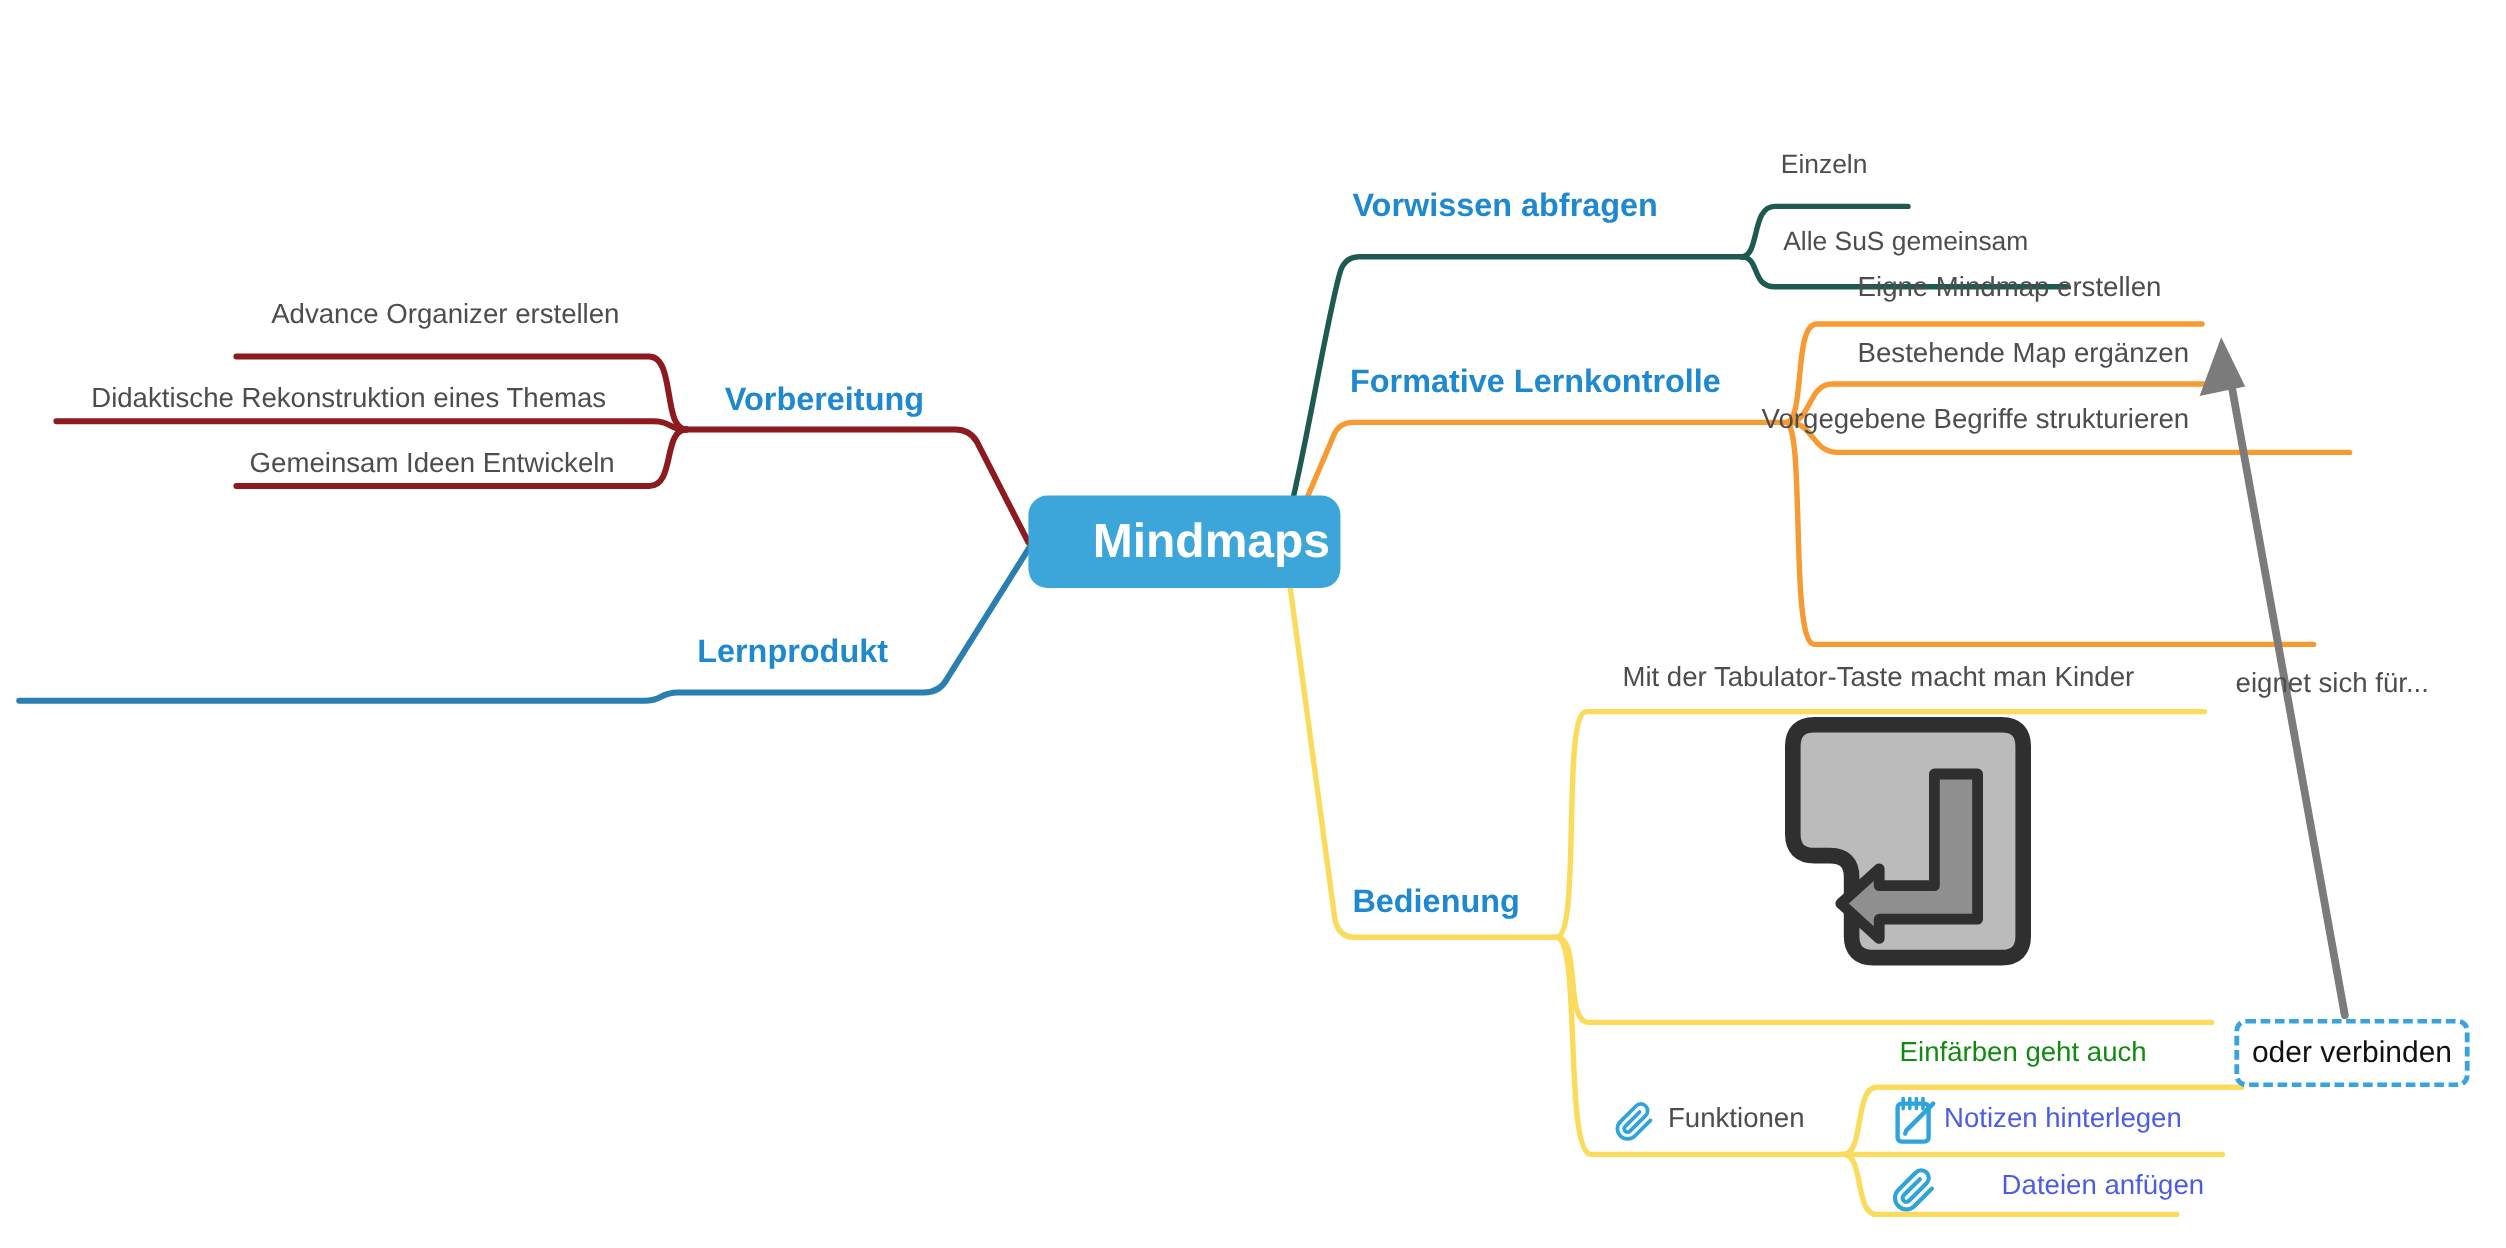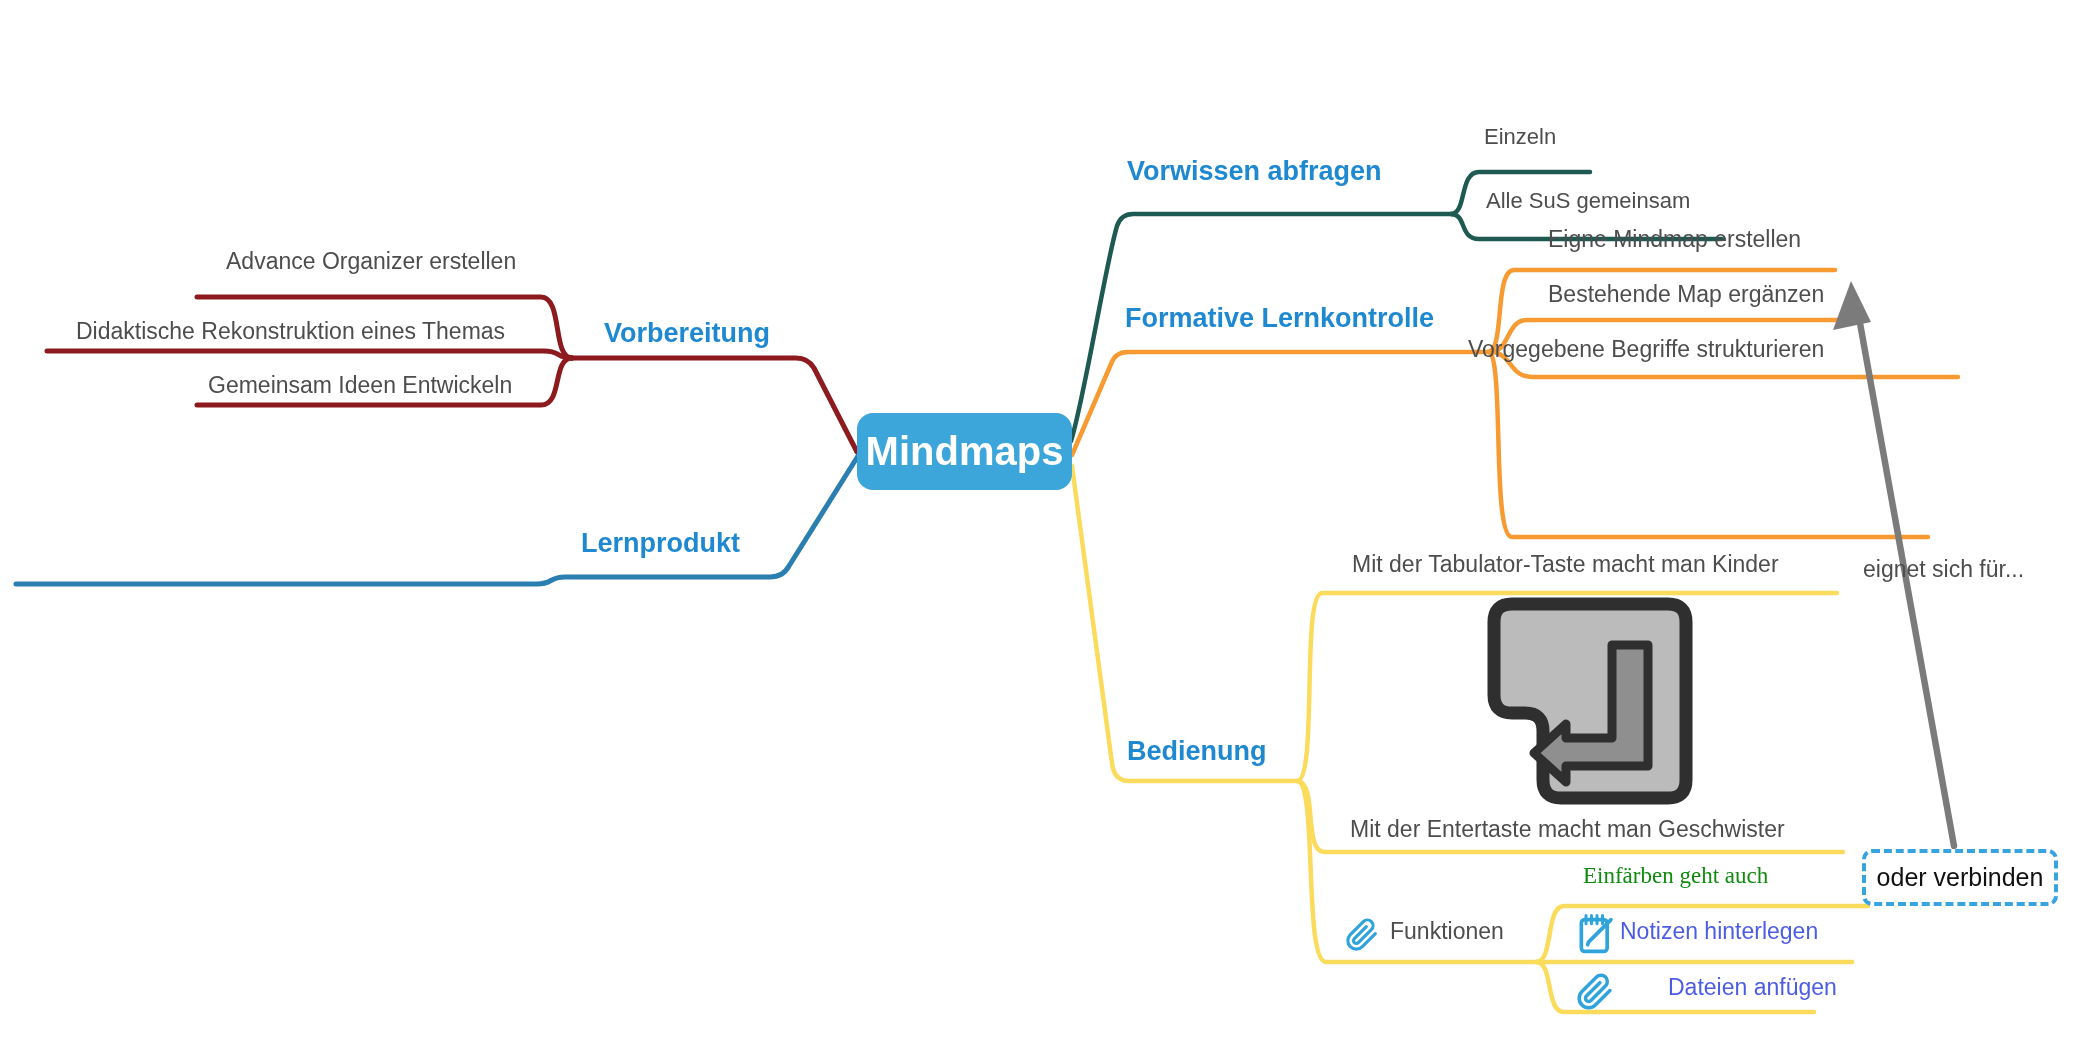--- a/index.html
+++ b/index.html
@@ -7,21 +7,21 @@
     position:relative;width:2088px;height:1040px;background:#fff;
     font-family:"Liberation Sans","DejaVu Sans",sans-serif;overflow:hidden;
   }
   #edges{position:absolute;left:0;top:0;}
   .lbl{position:absolute;white-space:nowrap;line-height:1.15;}
   .topic{font-weight:700;font-size:27px;color:#1e88d0;}
   .child{font-weight:400;font-size:23px;color:#4d4d4d;}
   .root-node{
     position:absolute;left:857px;top:413px;width:215px;height:77px;
     background:#3ca5da;border-radius:16px;display:flex;align-items:center;justify-content:center;
-    color:#ffffff;font-weight:700;font-size:40px;
+    color:#ffffff;font-weight:700;font-size:40px;padding-left:45px;
   }
   .green{color:#108b10;}
   .linktext{color:#4d5ce5;}
   .floating-node{
     position:absolute;left:1862px;top:849px;width:196px;height:57px;
     border:4px dashed #37a3df;border-radius:10px;box-sizing:border-box;
     display:flex;align-items:center;justify-content:center;
     font-size:25px;color:#111;background:#fff;
   }
   .icon{position:absolute;}
@@ -95,28 +95,27 @@
   <div class="lbl child" style="left:1484px;top:124px;font-size:22px;">Einzeln</div>
   <div class="lbl child" style="left:1486px;top:188px;font-size:22px;">Alle SuS gemeinsam</div>
 
   <div class="lbl topic" style="left:1125px;top:303px;">Formative Lernkontrolle</div>
   <div class="lbl child" style="left:1548px;top:226px;">Eigne Mindmap erstellen</div>
   <div class="lbl child" style="left:1548px;top:281px;">Bestehende Map ergänzen</div>
   <div class="lbl child" style="left:1468px;top:336px;">Vorgegebene Begriffe strukturieren</div>
 
   <div class="lbl topic" style="left:1127px;top:736px;">Bedienung</div>
   <div class="lbl child" style="left:1352px;top:551px;">Mit der Tabulator-Taste macht man Kinder</div>
-  <div class="lbl child" style="left:1350px;top:816px;">Mit der Entertaste macht man Geschwister</div>
 
   <svg class="icon" style="left:1345px;top:917px;" width="34" height="36" viewBox="0 0 24 24">
     <path d="M21.44 11.05l-9.19 9.19a6 6 0 0 1-8.49-8.49l9.19-9.19a4 4 0 0 1 5.66 5.66l-9.2 9.19a2 2 0 0 1-2.83-2.83l8.49-8.48" fill="none" stroke="#2fa3dc" stroke-width="2.2" stroke-linecap="round" stroke-linejoin="round"></path>
   </svg>
   <div class="lbl child" style="left:1390px;top:918px;">Funktionen</div>
 
-  <div class="lbl child green" style="left:1583px;top:863px;font-family:Liberation Serif, serif;">Einfärben geht auch</div>
+  <div class="lbl child green" style="left:1583px;top:863px;">Einfärben geht auch</div>
 
   <svg class="icon" style="left:1576px;top:910px;" width="40" height="46" viewBox="0 0 24 27">
     <g fill="none" stroke="#2fa3dc" stroke-linecap="round" stroke-linejoin="round">
       <rect x="3.2" y="5.5" width="15.5" height="19" rx="2" stroke-width="2.2"></rect>
       <path d="M6 3 L6 8 M9.3 3 L9.3 8 M12.6 3 L12.6 8 M15.9 3 L15.9 8" stroke-width="1.8"></path>
       <path d="M7.5 19 L20 6.5 M7.5 19 L7 20.5 M20 6.5 L21 5.5" stroke-width="2.2"></path>
     </g>
   </svg>
   <div class="lbl child linktext" style="left:1620px;top:918px;">Notizen hinterlegen</div>
 

